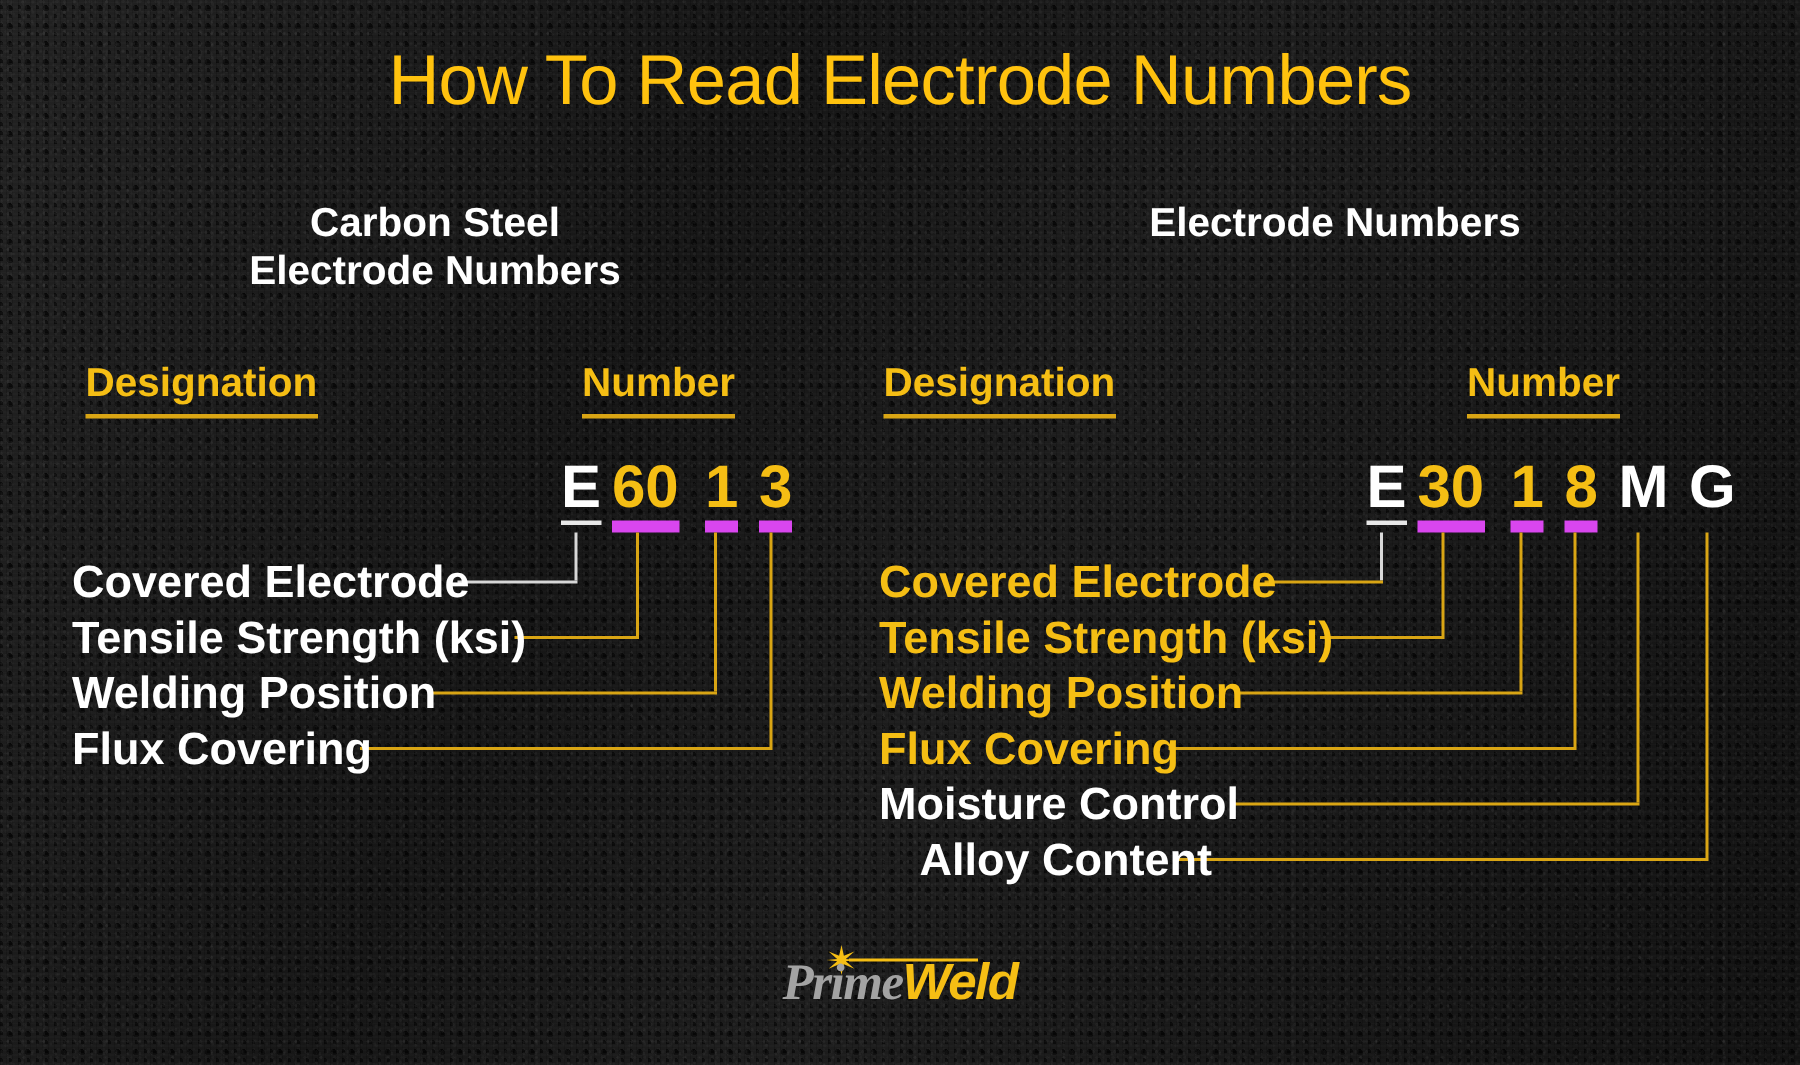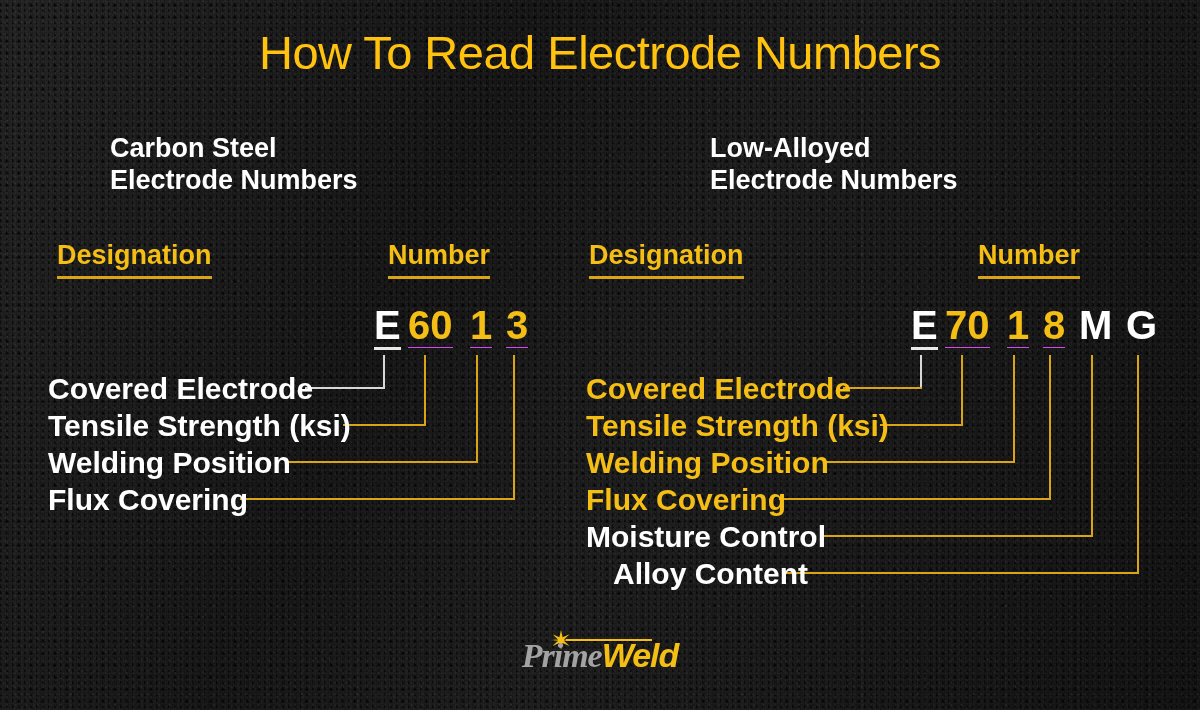--- a/index.html
+++ b/index.html
@@ -46,21 +46,21 @@
     white-space:nowrap;
   }
 
   
   .panel{position:absolute;top:0;height:710px;}
   .panel-head{
     position:absolute;
     color:#ffffff;
     font-size:27px;font-weight:bold;
     line-height:32px;
-    text-align:left;
+    text-align:center;
     white-space:nowrap;
   }
   .col-label{
     position:absolute;
     color:#F5BE14;
     font-size:27px;font-weight:bold;
     white-space:nowrap;
     padding-bottom:5px;
     border-bottom:3px solid #D9A514;
   }
@@ -68,21 +68,21 @@
   
   .code-char{
     position:absolute;
     font-size:40px;font-weight:bold;
     line-height:40px;
     white-space:nowrap;
   }
   .code-char.yellow{color:#F5BE14;}
   .code-char.white{color:#ffffff;}
   .code-char.ul{ padding-bottom:2px; }
-  .code-char.ul.yellow{border-bottom:1px solid #d946ef;}
+  .code-char.ul.yellow{border-bottom:8px solid #d946ef;}
   .code-char.ul.white{border-bottom:3px solid #e8e8e8;}
 
   
   .lead-v{position:absolute;width:2px;}
   .lead-h{position:absolute;height:2px;}
   .lead-y{background:#D9A514;}
   .lead-w{background:#d8d8d8;}
 
   
   .row-label{
@@ -149,29 +149,28 @@
 
   <div class="row-label white" style="left:48px;top:377px;">Covered Electrode</div>
   <div class="row-label white" style="left:48px;top:414px;">Tensile Strength (ksi)</div>
   <div class="row-label white" style="left:48px;top:451px;">Welding Position</div>
   <div class="row-label white" style="left:48px;top:488px;">Flux Covering</div>
 </div>
 
 <div class="panel">
 
   <div class="panel-head" style="left:710px;top:132px;width:360px;">
-    <div>Low-Alloyed</div>
     <div>Electrode Numbers</div>
   </div>
 
   <div class="col-label" style="left:589px;top:240px;">Designation</div>
   <div class="col-label" style="left:978px;top:240px;">Number</div>
 
   <div class="code-char white ul" style="left:911px;top:305px;">E</div>
-  <div class="code-char yellow ul" style="left:945px;top:305px;">70</div>
+  <div class="code-char yellow ul" style="left:945px;top:305px;">30</div>
   <div class="code-char yellow ul" style="left:1007px;top:305px;">1</div>
   <div class="code-char yellow ul" style="left:1043px;top:305px;">8</div>
   <div class="code-char white" style="left:1079px;top:305px;">M</div>
   <div class="code-char white" style="left:1126px;top:305px;">G</div>
 
   <div class="lead-v lead-w" style="left:920px;top:355px;height:32px;"></div>
   <div class="lead-v lead-y" style="left:961px;top:355px;height:69px;"></div>
   <div class="lead-v lead-y" style="left:1013px;top:355px;height:106px;"></div>
   <div class="lead-v lead-y" style="left:1049px;top:355px;height:143px;"></div>
   <div class="lead-v lead-y" style="left:1091px;top:355px;height:180px;"></div>

